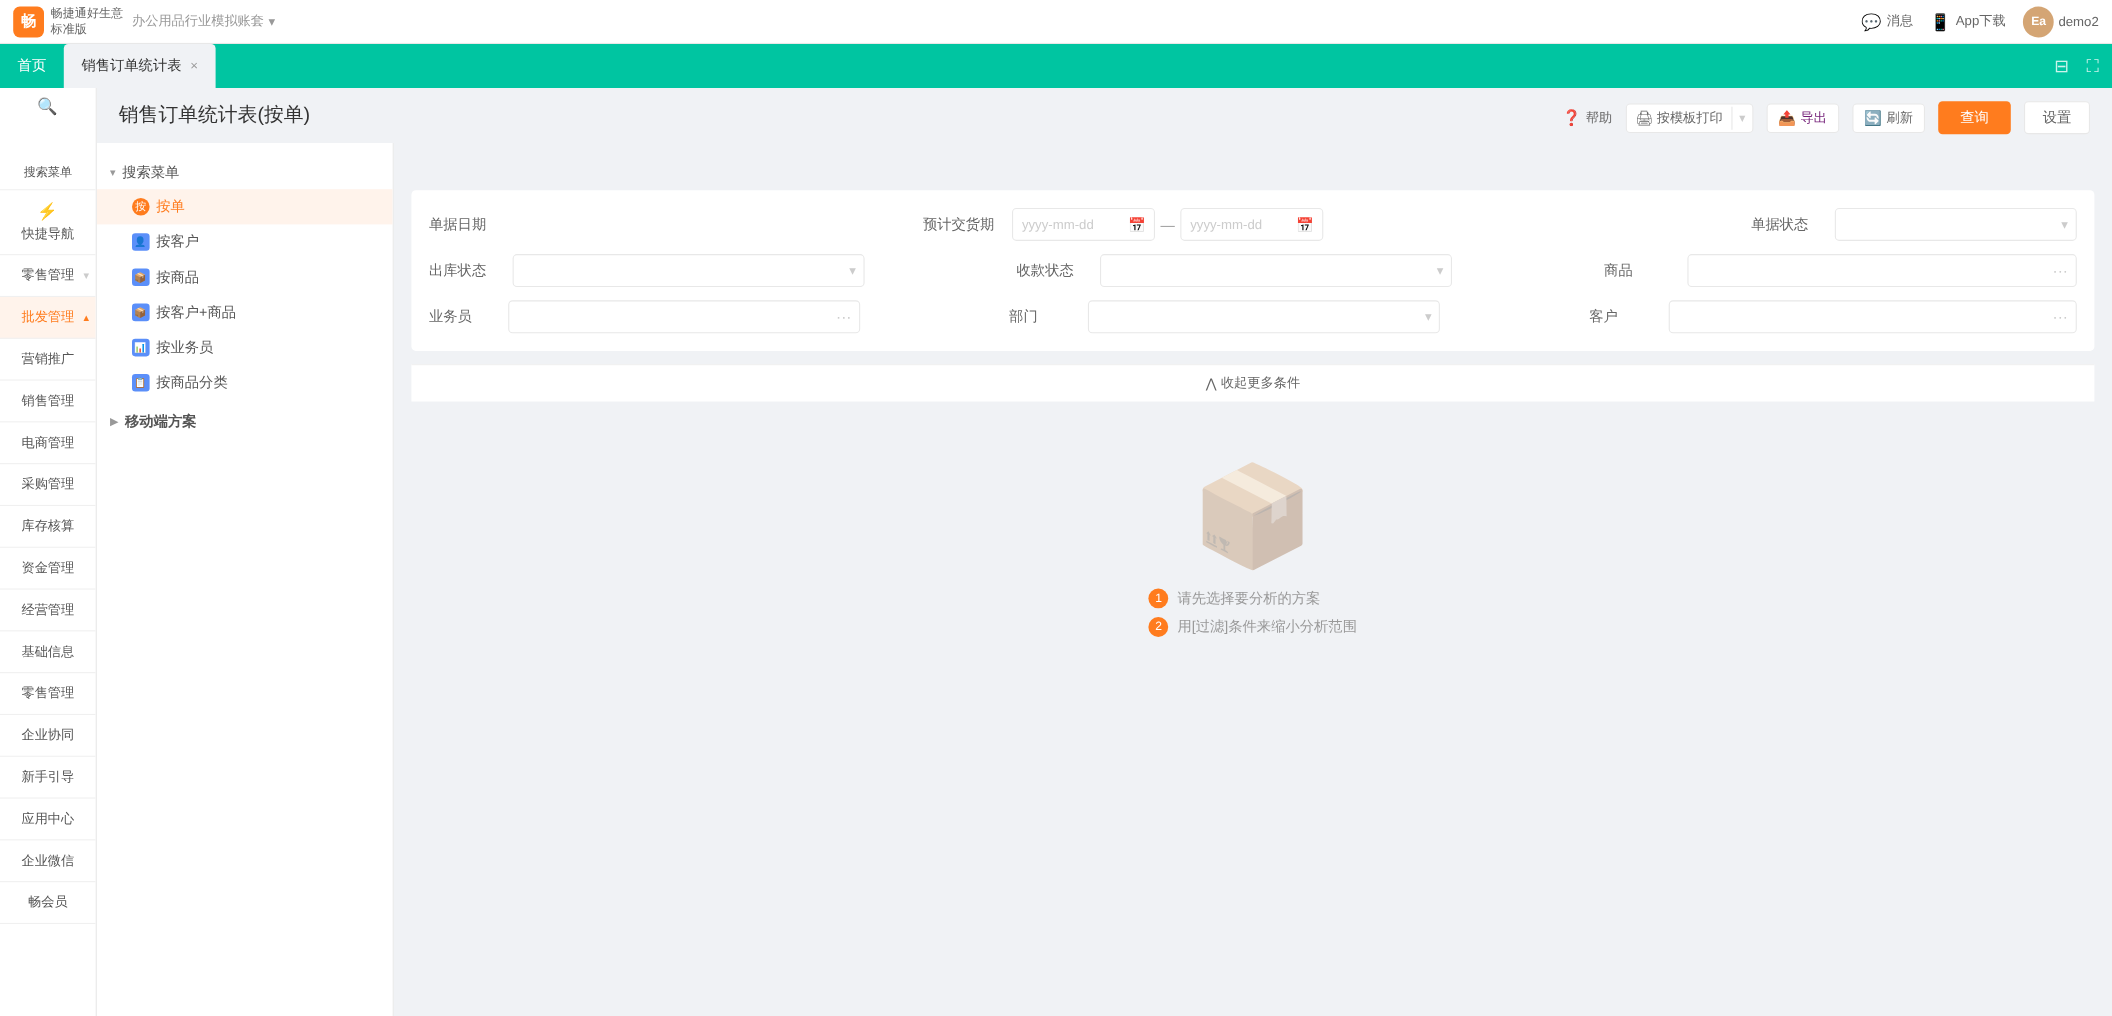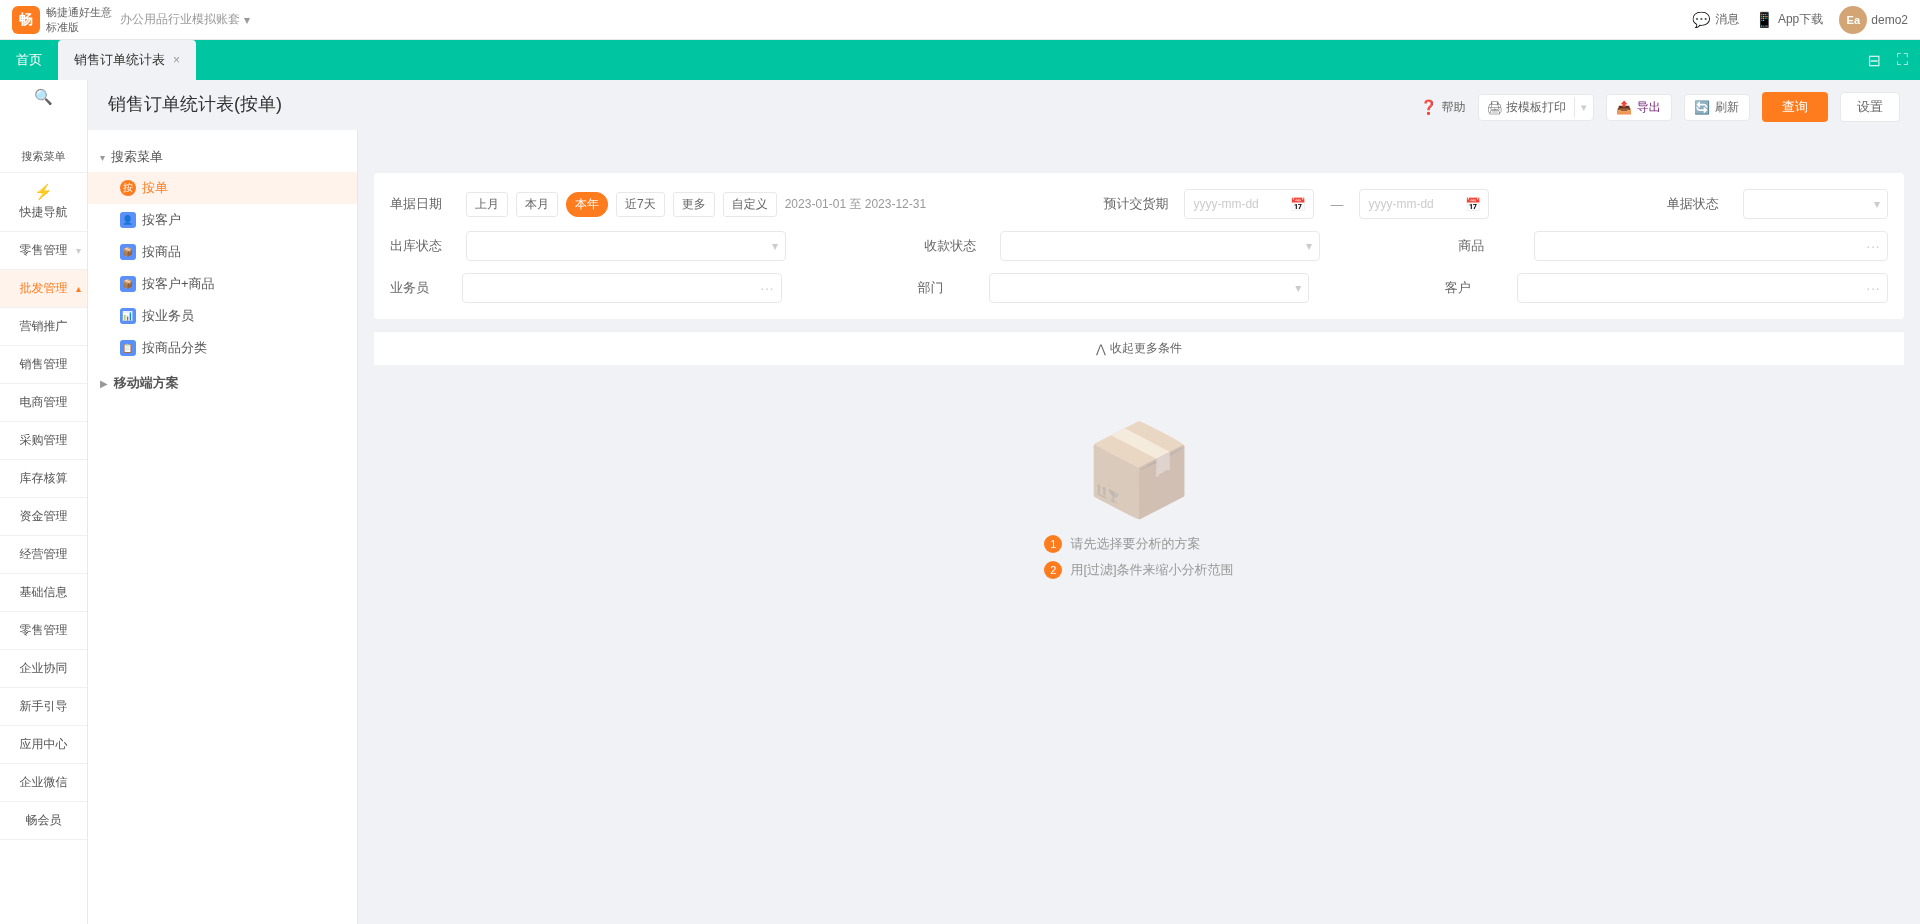--- a/index.html
+++ b/index.html
@@ -148,21 +148,21 @@
     .filter-date-group { display: flex; align-items: center; gap: 8px; }
     .date-btn { padding: 3px 8px; border: 1px solid #e8e8e8; border-radius: 3px; cursor: pointer; font-size: 12px; color: #666; background: #fff; }
     .date-btn.active { background: #ff7c1e; color: white; border-color: #ff7c1e; border-radius: 12px; }
     .date-range-text { color: #999; font-size: 12px; }
     .filter-input { height: 30px; border: 1px solid #e8e8e8; border-radius: 4px; padding: 0 8px; font-size: 12px; color: #333; background: #fff; outline: none; }
     .filter-input::placeholder { color: #ccc; }
     .filter-select { height: 30px; border: 1px solid #e8e8e8; border-radius: 4px; padding: 0 28px 0 8px; font-size: 12px; color: #333; background: #fff; outline: none; appearance: none; cursor: pointer; }
     .filter-field { position: relative; display: flex; align-items: center; }
     .filter-field .dropdown-arrow { position: absolute; right: 8px; color: #ccc; font-size: 12px; pointer-events: none; }
     .filter-field .ellipsis-btn { position: absolute; right: 8px; color: #ccc; font-size: 14px; cursor: pointer; }
-    .date-field { display: flex; align-items: center; gap: 14px; }
+    .date-field { display: flex; align-items: center; gap: 3px; }
     .date-input-wrap { position: relative; display: flex; align-items: center; }
     .date-input-wrap input { height: 30px; width: 130px; border: 1px solid #e8e8e8; border-radius: 4px; padding: 0 28px 0 8px; font-size: 12px; color: #333; background: #fff; outline: none; }
     .date-input-wrap input::placeholder { color: #ccc; }
     .date-input-wrap .cal-icon { position: absolute; right: 8px; color: #ccc; font-size: 13px; cursor: pointer; }
     .date-separator { color: #999; padding: 0 2px; }
 
     
     .collapse-bar { text-align: center; padding: 8px; background: #fff; border-top: 1px solid #f0f0f0; }
     .collapse-btn { color: #666; font-size: 12px; cursor: pointer; display: inline-flex; align-items: center; gap: 4px; }
 
@@ -361,29 +361,20 @@
           <span style="color:#555;font-size:13px;font-weight:bold;">移动端方案</span>
         </div>
       </div>
 
       <div class="right-panel">
 
         <div class="filter-area">
 
           <div class="filter-row">
             <span class="filter-label">单据日期</span>
-            <div class="filter-date-group">
-              <button class="date-btn">上月</button>
-              <button class="date-btn">本月</button>
-              <button class="date-btn active">本年</button>
-              <button class="date-btn">近7天</button>
-              <button class="date-btn">更多</button>
-              <button class="date-btn">自定义</button>
-              <span class="date-range-text">2023-01-01 至 2023-12-31</span>
-            </div>
             <div style="flex:1;"></div>
             <span class="filter-label">预计交货期</span>
             <div class="date-field">
               <div class="date-input-wrap">
                 <input type="text" placeholder="yyyy-mm-dd" style="">
                 <span class="cal-icon">📅</span>
               </div>
               <span class="date-separator">—</span>
               <div class="date-input-wrap">
                 <input type="text" placeholder="yyyy-mm-dd" style="">

